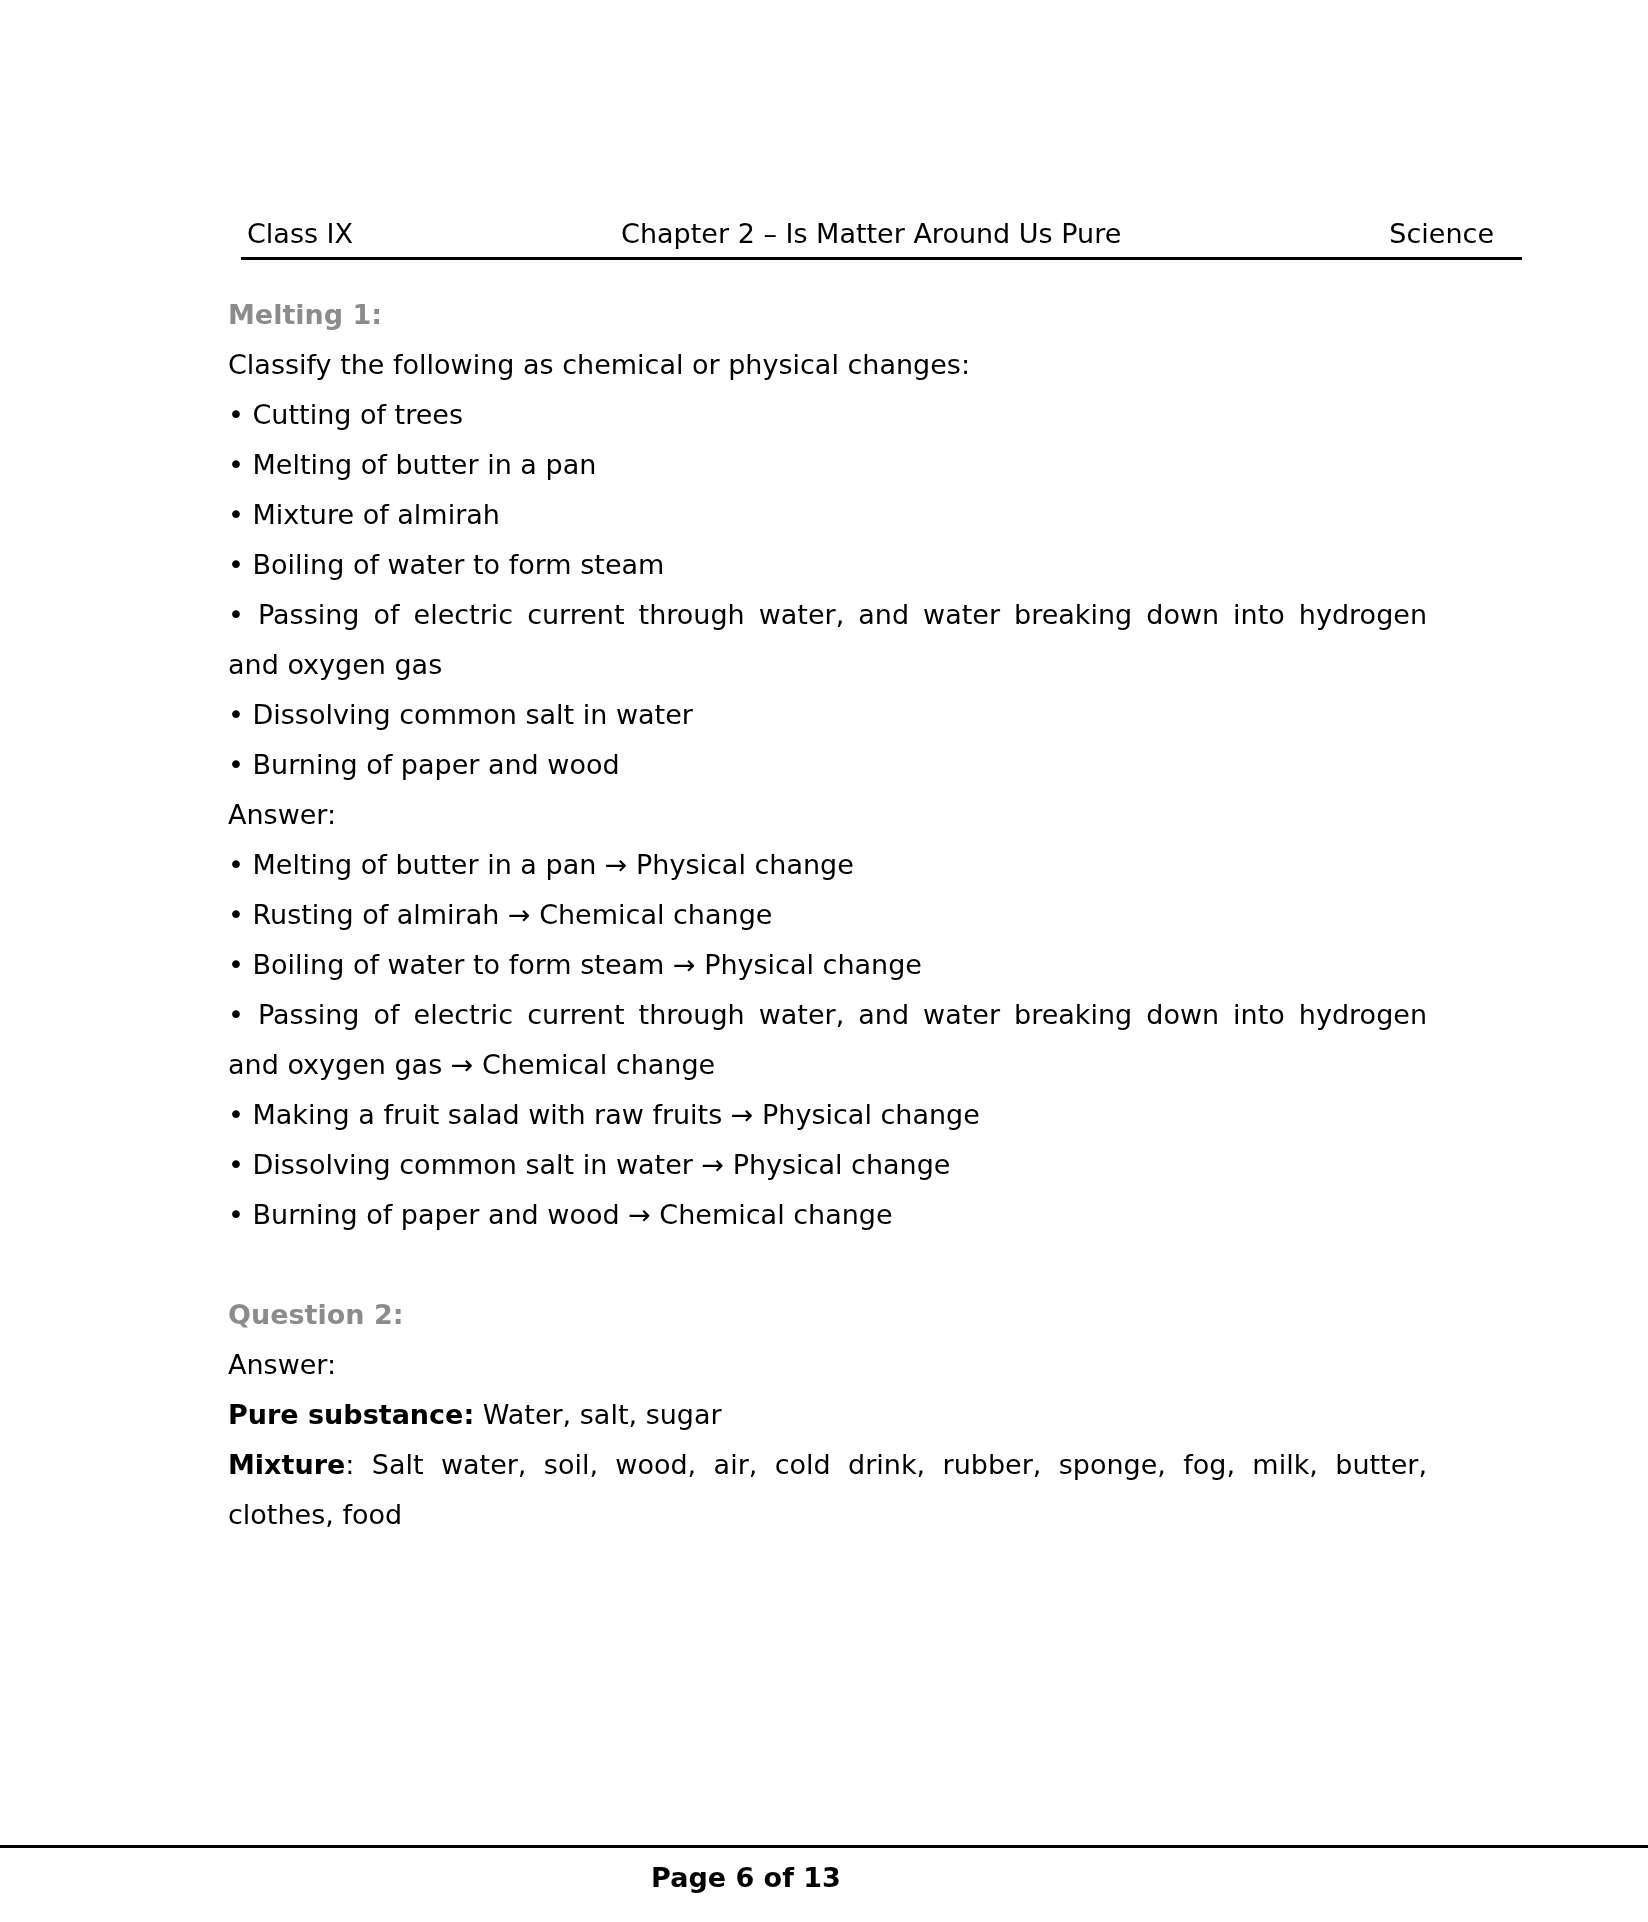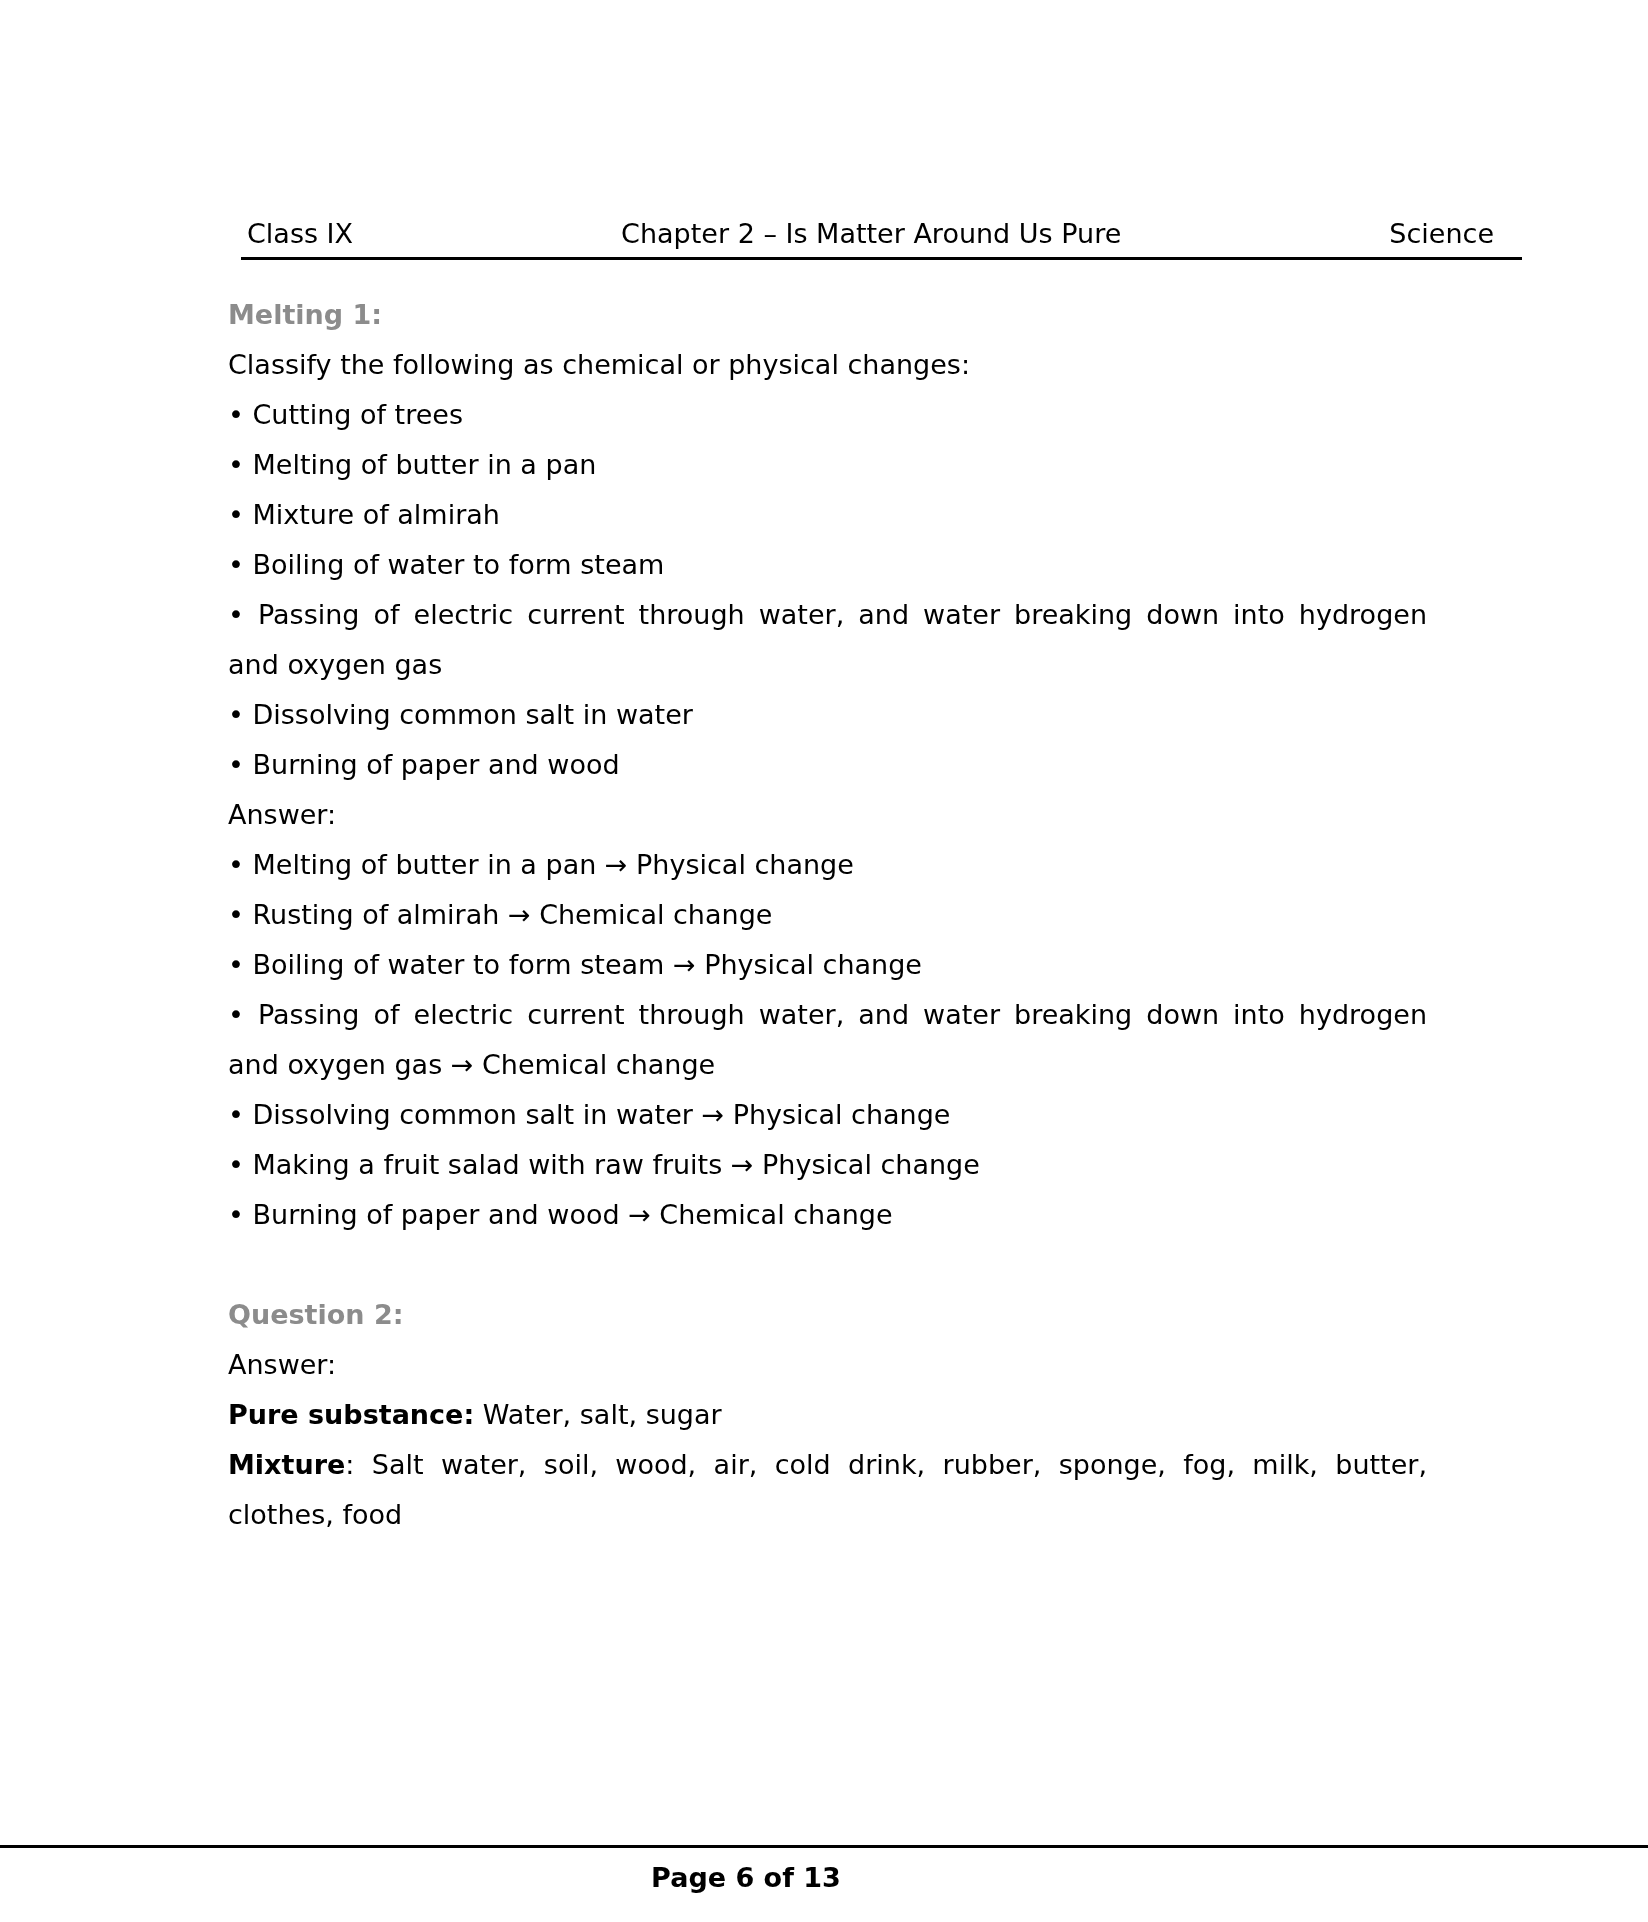--- a/index.html
+++ b/index.html
@@ -56,22 +56,22 @@
     <p>• Dissolving common salt in water</p>
     <p>• Burning of paper and wood</p>
 
     <p>Answer:</p>
 
     <p>• Melting of butter in a pan → Physical change</p>
     <p>• Rusting of almirah → Chemical change</p>
     <p>• Boiling of water to form steam → Physical change</p>
     <p class="jline">• Passing of electric current through water, and water breaking down into hydrogen</p>
     <p>and oxygen gas → Chemical change</p>
+    <p>• Making a fruit salad with raw fruits → Physical change</p>
     <p>• Dissolving common salt in water → Physical change</p>
-    <p>• Making a fruit salad with raw fruits → Physical change</p>
     <p>• Burning of paper and wood → Chemical change</p>
 
     <div class="spacer"></div>
 
     <p class="qheading">Question 2:</p>
     <p>Answer:</p>
 
     <p><span class="bold">Pure substance:</span> <span>Water, salt, sugar</span></p>
 
     <p class="jline"><span class="bold">Mixture</span><span>: Salt water, soil, wood, air, cold drink, rubber, sponge, fog, milk, butter,</span></p>

